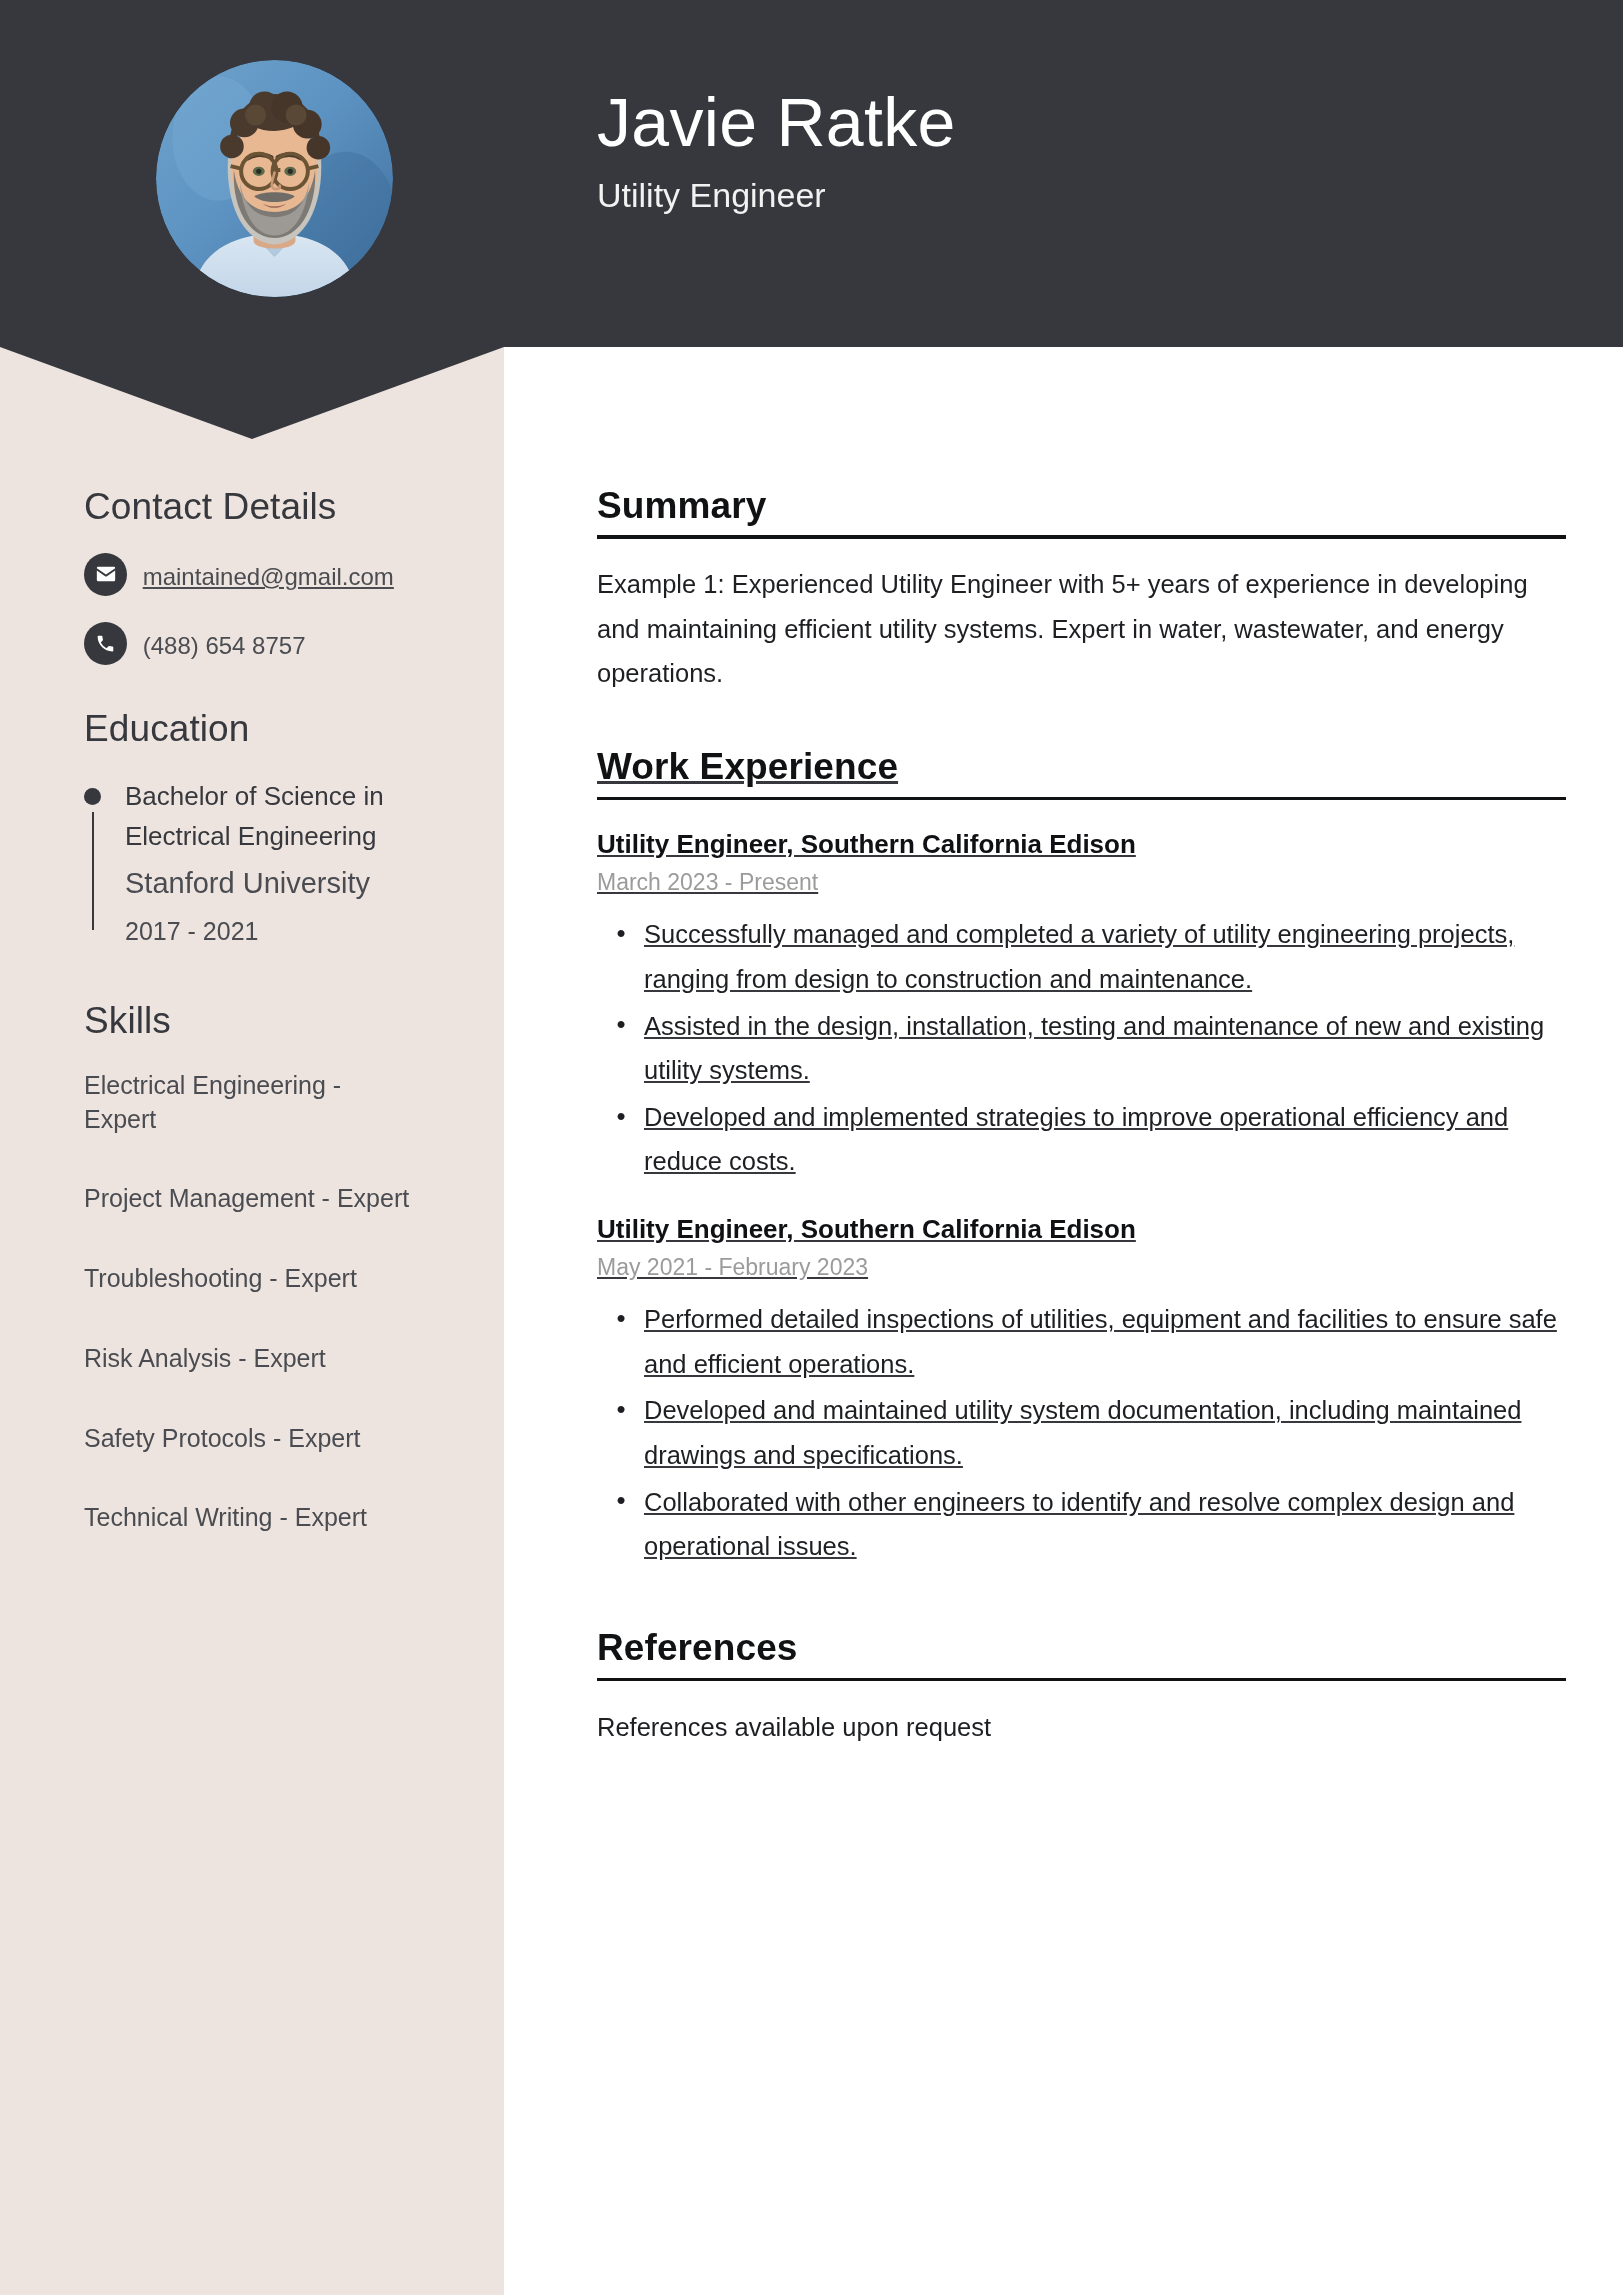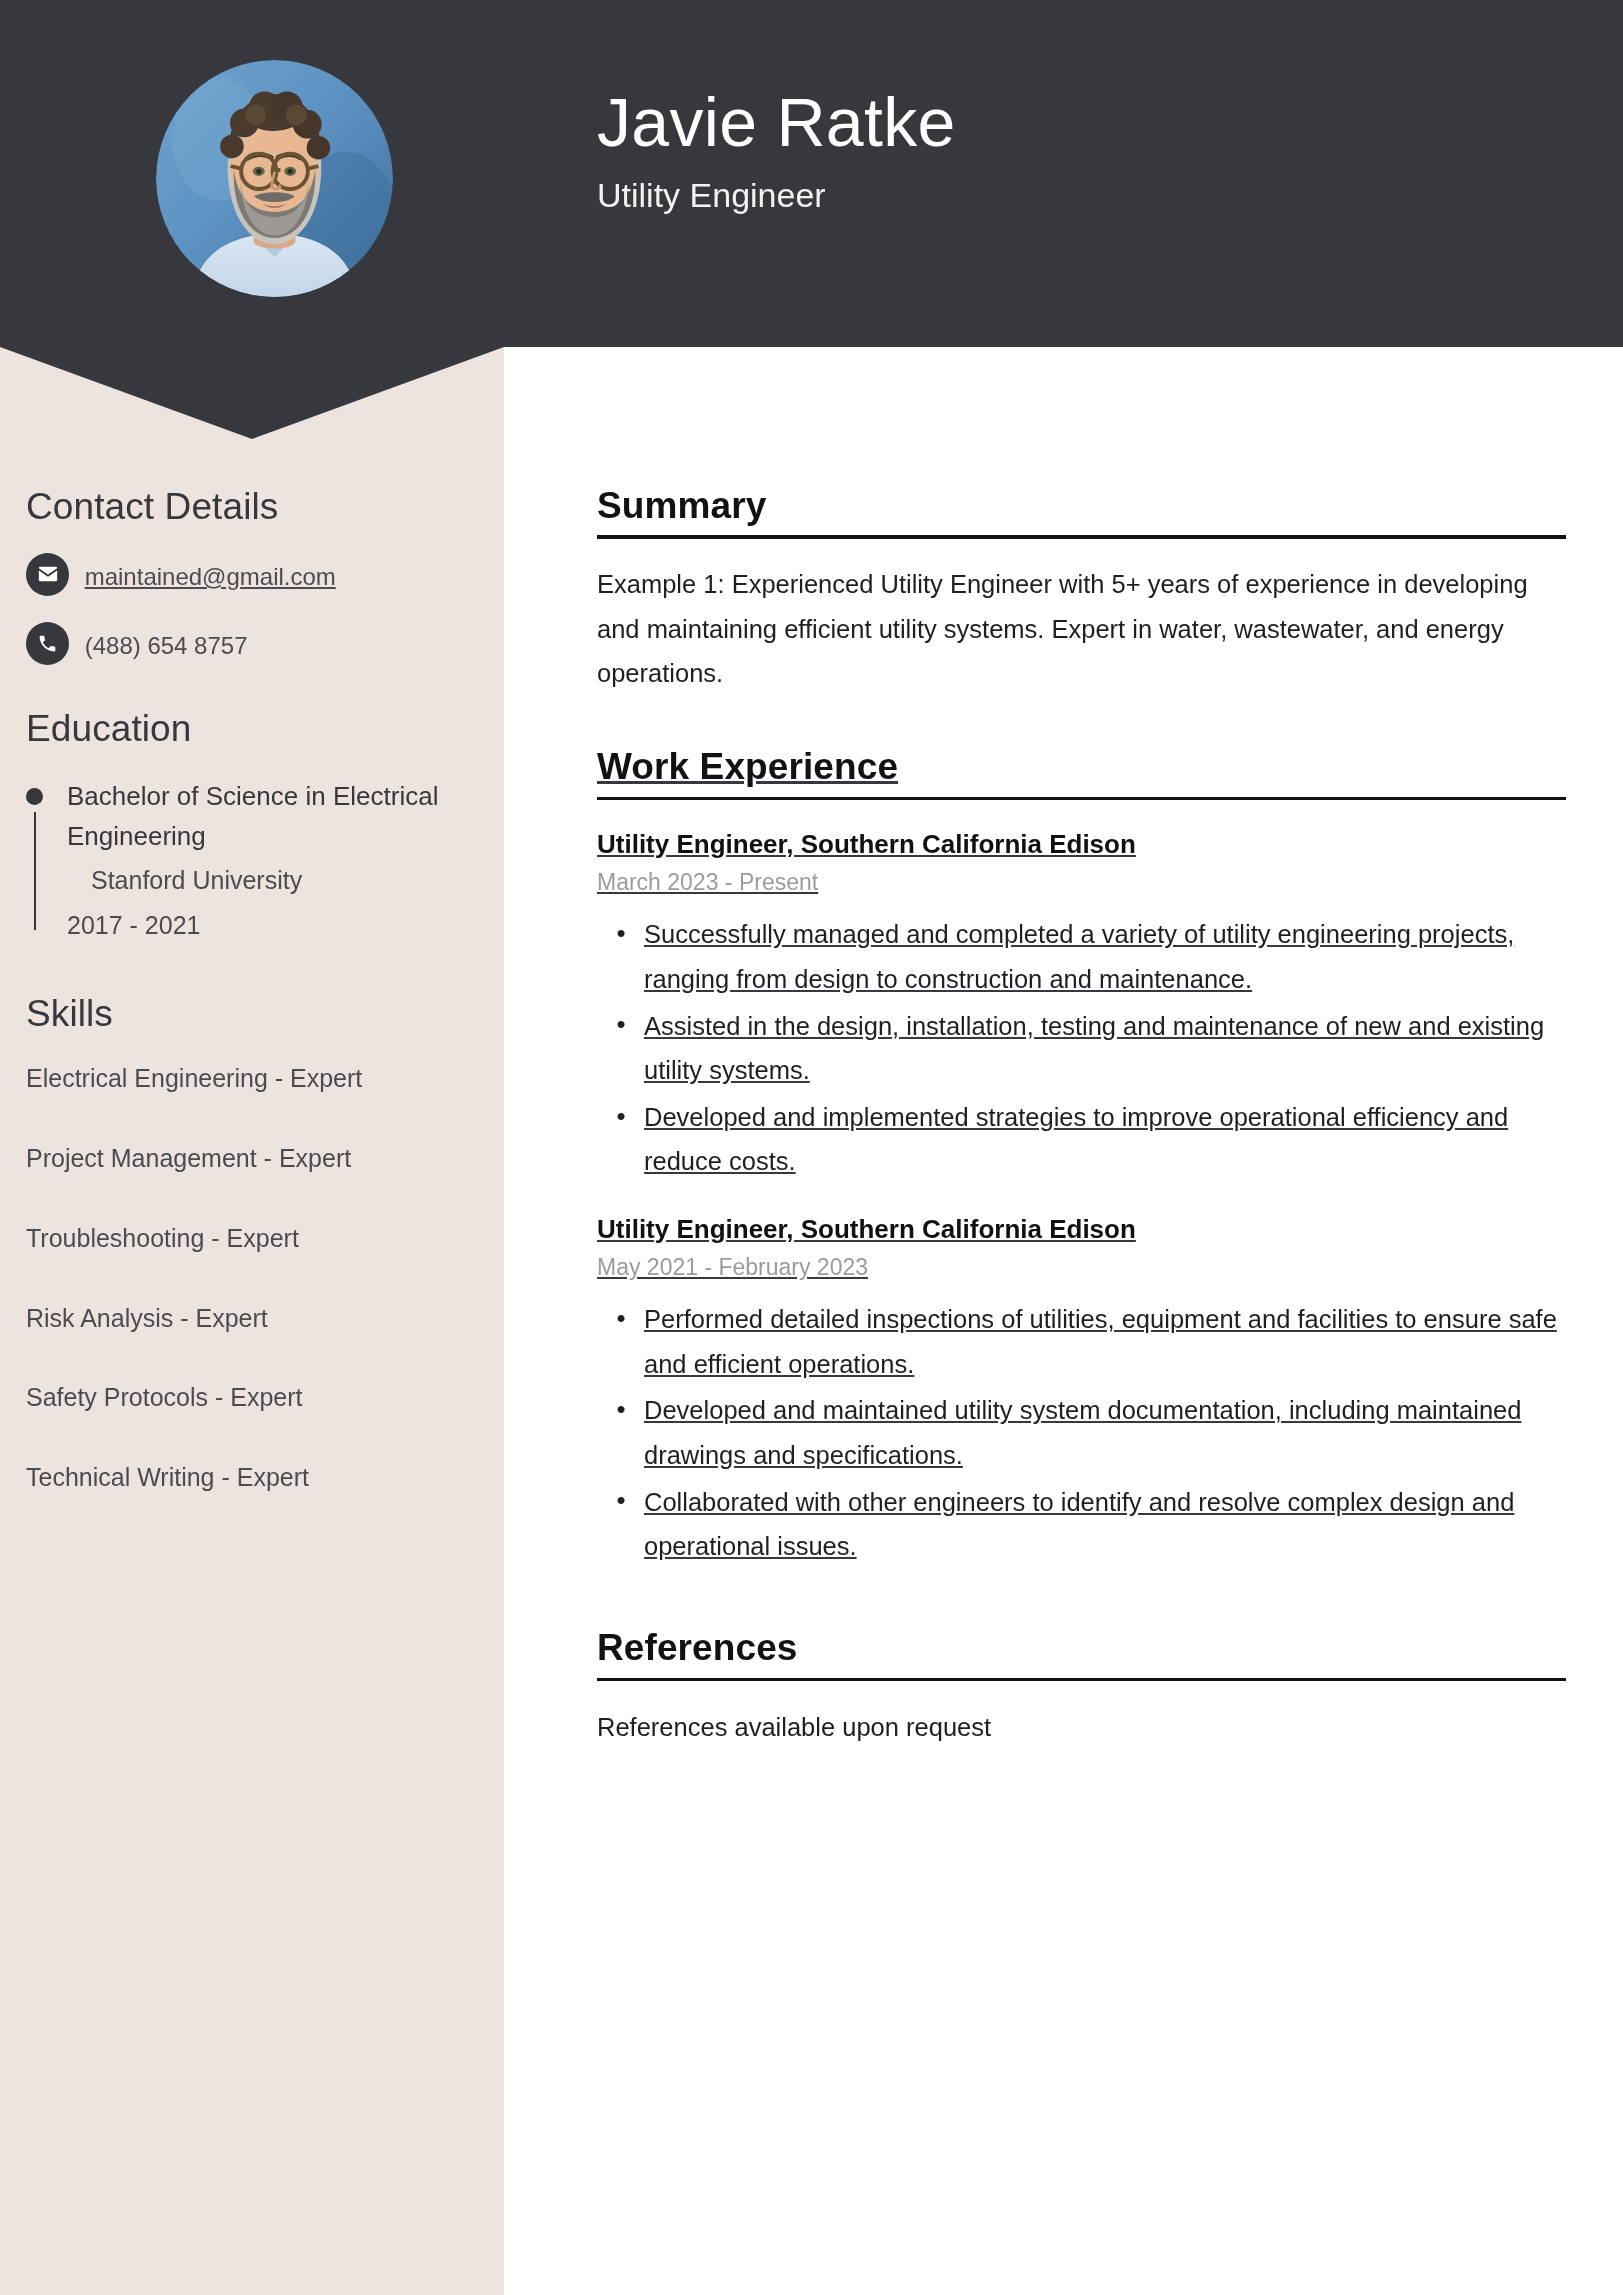--- a/index.html
+++ b/index.html
@@ -40,21 +40,21 @@
   .person-name {
     font-size:68px; font-weight:400; color:#ffffff; line-height:1.12;
     letter-spacing:0.3px;
   }
   .person-title {
     font-size:34px; font-weight:400; color:#f2f2f2; line-height:1.2;
     margin-top:14.4px;
   }
 
   
-  .sidebar-inner { position:absolute; left:0; top:0; width:504px; z-index:2; padding:0 26px; }
+  .sidebar-inner { position:absolute; left:0; top:0; width:504px; z-index:2; padding:0 84px; }
   .sb-block { margin-bottom:0; }
 
   .sb-heading {
     font-size:37px; font-weight:400; color:#36383d;
     line-height:1.2; letter-spacing:0.1px;
   }
 
   .contact-list { margin-top:26px; }
   .contact-row { display:flex; align-items:flex-start; margin-bottom:27.5px; }
   .contact-icon {
@@ -73,21 +73,21 @@
   .edu-item { position:relative; padding-left:41px; }
   .edu-dot {
     position:absolute; left:0px; top:10.5px; width:17px; height:17px;
     border-radius:50%; background:#36383d;
   }
   .edu-line {
     position:absolute; left:7.9px; top:35px; width:2.6px; height:118px;
     background:#36383d;
   }
   .edu-degree { font-size:26px; line-height:1.52; color:#36383d; font-weight:400; }
-  .edu-school { font-size:25px; line-height:1.62; color:#4a4c51; font-weight:400; margin-top:3.9px;margin-left:24px; }
+  .edu-school { font-size:29px; line-height:1.62; color:#4a4c51; font-weight:400; margin-top:3.9px; }
   .edu-dates  { font-size:25px; line-height:1.62; color:#4a4c51; font-weight:400; margin-top:3.9px; }
 
   .skills-list { margin-top:26px; }
   .skill-row {
     font-size:25px; line-height:1.35; color:#4a4c51; font-weight:400;
     margin-bottom:46px;
   }
 
   
   .main-col {

